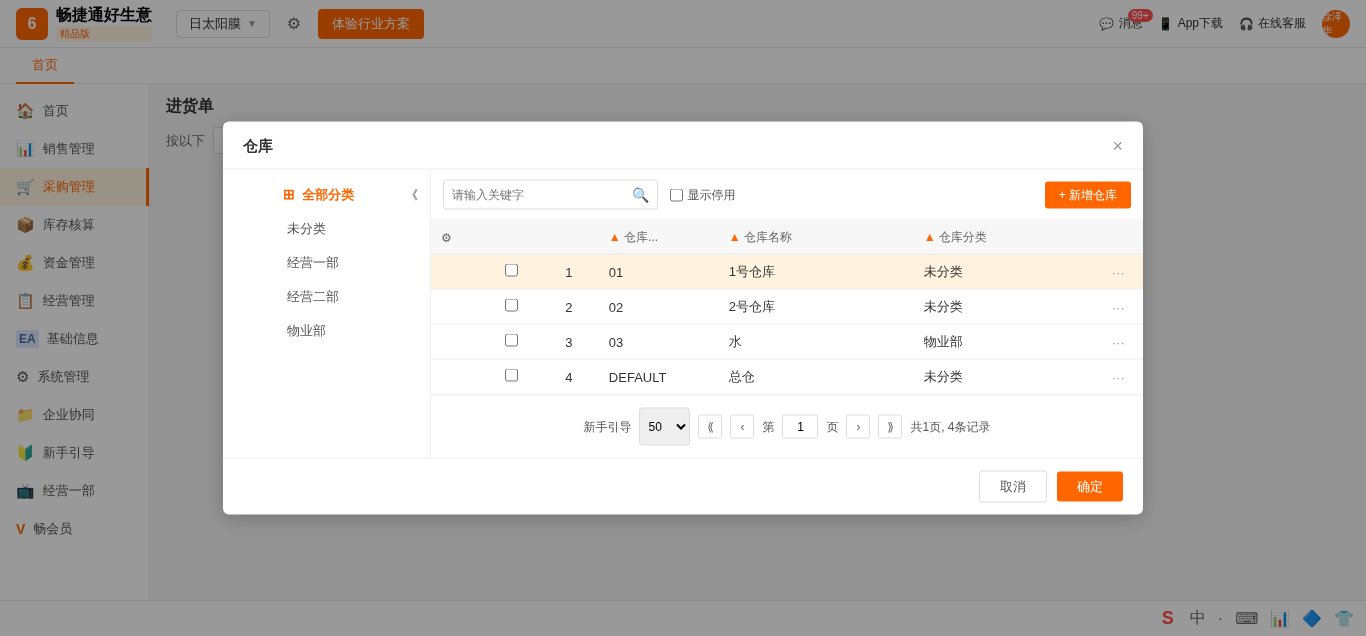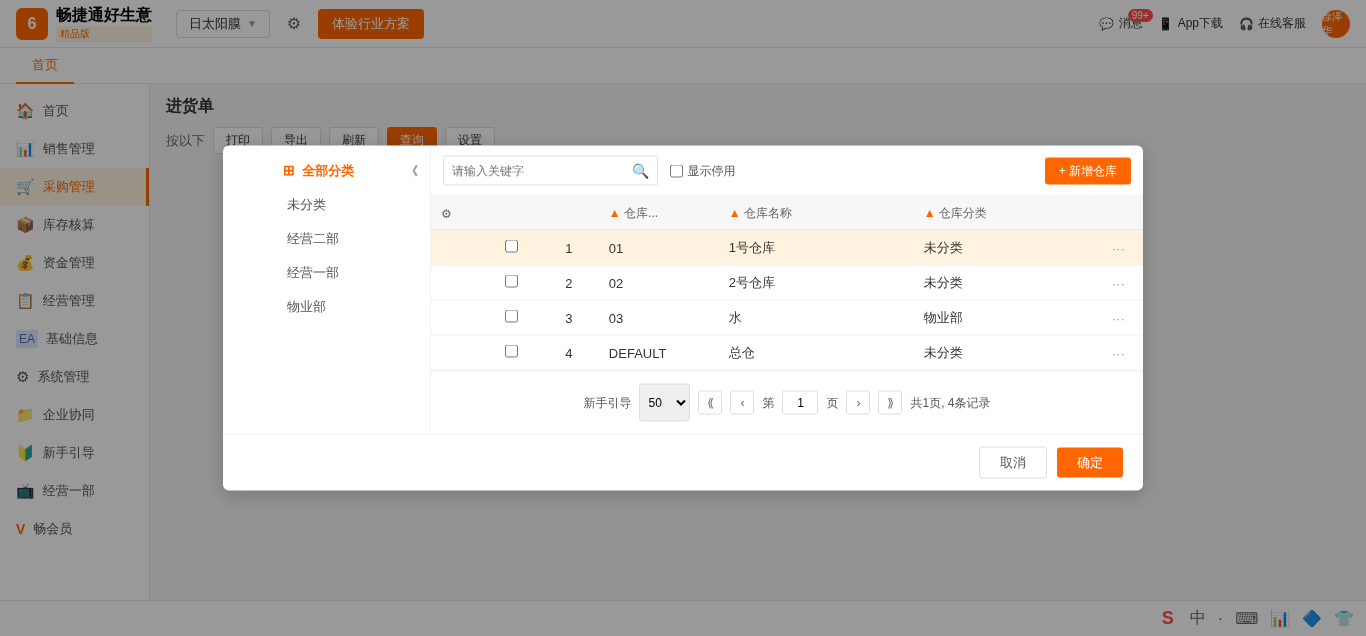--- a/index.html
+++ b/index.html
@@ -331,21 +331,21 @@
     </div>
     <div class="sidebar-item">
       <span class="icon">💰</span>
       <span>资金管理</span>
     </div>
     <div class="sidebar-item">
       <span class="icon">📋</span>
       <span>经营管理</span>
     </div>
     <div class="sidebar-item">
-      <span class="icon" style="font-size:12px;font-weight:normal;background:#e0e8ff;color:#4a6fa5;padding:2px 3px;border-radius:2px;">EA</span>
+      <span class="icon" style="font-size:12px;font-weight:bold;background:#e0e8ff;color:#4a6fa5;padding:2px 3px;border-radius:2px;">EA</span>
       <span>基础信息</span>
     </div>
     <div class="sidebar-item">
       <span class="icon">⚙</span>
       <span>系统管理</span>
     </div>
     <div class="sidebar-item">
       <span class="icon">📁</span>
       <span>企业协同</span>
     </div>
@@ -370,34 +370,38 @@
       <button class="toolbar-btn">打印</button>
       <button class="toolbar-btn">导出</button>
       <button class="toolbar-btn">刷新</button>
       <button class="toolbar-btn primary">查询</button>
       <button class="toolbar-btn">设置</button>
     </div>
   </div>
 </div>
 
 <div class="modal">
+  <div class="modal-header">
+    <span class="modal-title">仓库</span>
+    <span class="modal-close">×</span>
+  </div>
 
   <div class="modal-body">
 
     <div class="category-panel">
       <div class="cat-header">
         <span>
           <span class="cat-icon">⊞</span>
           <span>全部分类</span>
         </span>
         <span class="cat-toggle">《</span>
       </div>
       <div class="cat-item">未分类</div>
+      <div class="cat-item">经营一部</div>
       <div class="cat-item">经营二部</div>
-      <div class="cat-item">经营一部</div>
       <div class="cat-item">物业部</div>
     </div>
 
     <div class="table-panel">
       <div class="table-toolbar">
         <div class="search-box">
           <input type="text" placeholder="请输入关键字" style="">
           <span class="search-btn">🔍</span>
         </div>
         <label class="show-disabled">

